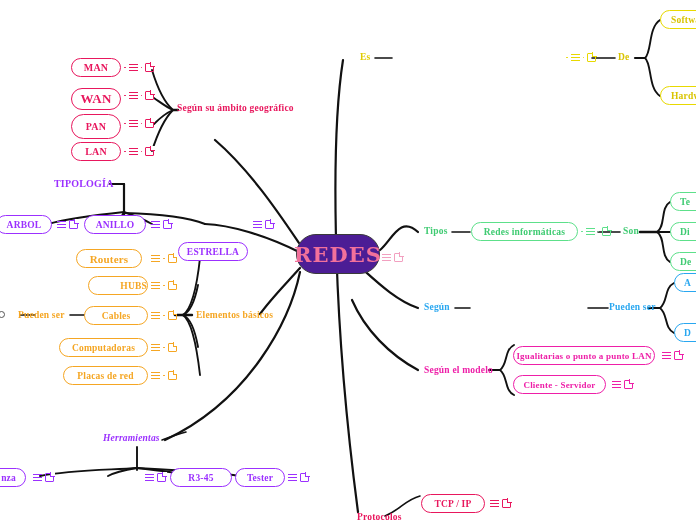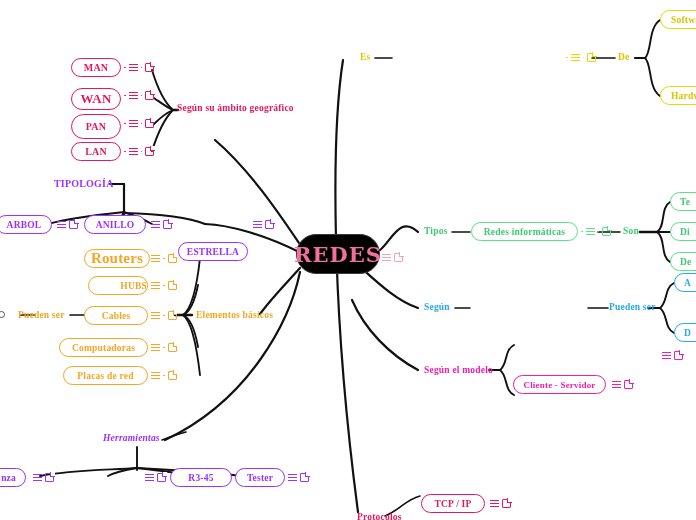--- a/index.html
+++ b/index.html
@@ -21,21 +21,21 @@
   .ico .dot{display:inline-block;width:1.6px;height:1.6px;border-radius:50%;background:currentColor;}
   .ico .sq{display:inline-block;width:7px;height:7px;border:1.3px solid currentColor;
            border-radius:1px;position:relative;}
   .ico .sq:after{content:"";position:absolute;right:-1.8px;top:-1.8px;width:3.5px;height:3.5px;
            background:#fff;border-left:1.3px solid currentColor;border-bottom:1.3px solid currentColor;
            transform:rotate(0deg);}
 
   .handle{position:absolute;width:7px;height:7px;border:1.4px solid #555;border-radius:50%;
           background:#fff;box-sizing:border-box;}
 
-  .central{position:absolute;border:1.6px solid #3a3a3a;border-radius:26px;background:#000000;
+  .central{position:absolute;border:1.6px solid #3a3a3a;border-radius:26px;background:#4c1d95;
            display:flex;align-items:center;justify-content:center;}
   .central span{font-family:"DejaVu Serif",serif;font-weight:bold;color:#F2719B;
                 font-size:21px;letter-spacing:1px;}
 </style>
 </head>
 <body>
 
 <div id="stage">
 
   <svg id="edges" viewBox="0 0 696 520">
@@ -213,21 +213,21 @@
         <i></i>
         <i></i>
         <i></i>
       </span>
     <span class="sq"></span>
   </div>
 
   <div class="handle" style="left:-2px;top:311px;"></div>
   <div class="lbl" style="left:18px;top:310px;color:#F5A623;font-size:9.5px;">Pueden ser</div>
 
-  <div class="node" style="left:84px;top:249px;width:66px;height:19px;border-color:#F5A623;color:#F5A623;font-size:15px;">
+  <div class="node" style="left:76px;top:249px;width:66px;height:19px;border-color:#F5A623;color:#F5A623;font-size:11px;">
     <span>Routers</span>
   </div>
   <div class="ico" style="left:151px;top:254px;color:#F5A623;">
     <span class="ham">
         <i></i>
         <i></i>
         <i></i>
       </span>
     <span class="dot"></span>
     <span class="sq"></span>
@@ -384,20 +384,23 @@
 
   <div class="node" style="left:674px;top:273px;width:48px;height:19px;border-color:#29A7F0;color:#29A7F0;font-size:9.5px;justify-content:flex-start;padding-left:9px;">
     <span>A</span>
   </div>
   <div class="node" style="left:674px;top:323px;width:48px;height:19px;border-color:#29A7F0;color:#29A7F0;font-size:9.5px;justify-content:flex-start;padding-left:9px;">
     <span>D</span>
   </div>
 
   <div class="lbl" style="left:424px;top:365px;color:#EE1FA8;font-size:9.5px;">Según el modelo</div>
 
+  <div class="node" style="left:513px;top:346px;width:142px;height:19px;border-color:#EE1FA8;color:#EE1FA8;font-size:9px;">
+    <span>Igualitarias o punto a punto LAN</span>
+  </div>
   <div class="ico" style="left:662px;top:351px;color:#EE1FA8;">
     <span class="ham">
         <i></i>
         <i></i>
         <i></i>
       </span>
     <span class="sq"></span>
   </div>
 
   <div class="node" style="left:513px;top:375px;width:93px;height:19px;border-color:#EE1FA8;color:#EE1FA8;font-size:9px;">

